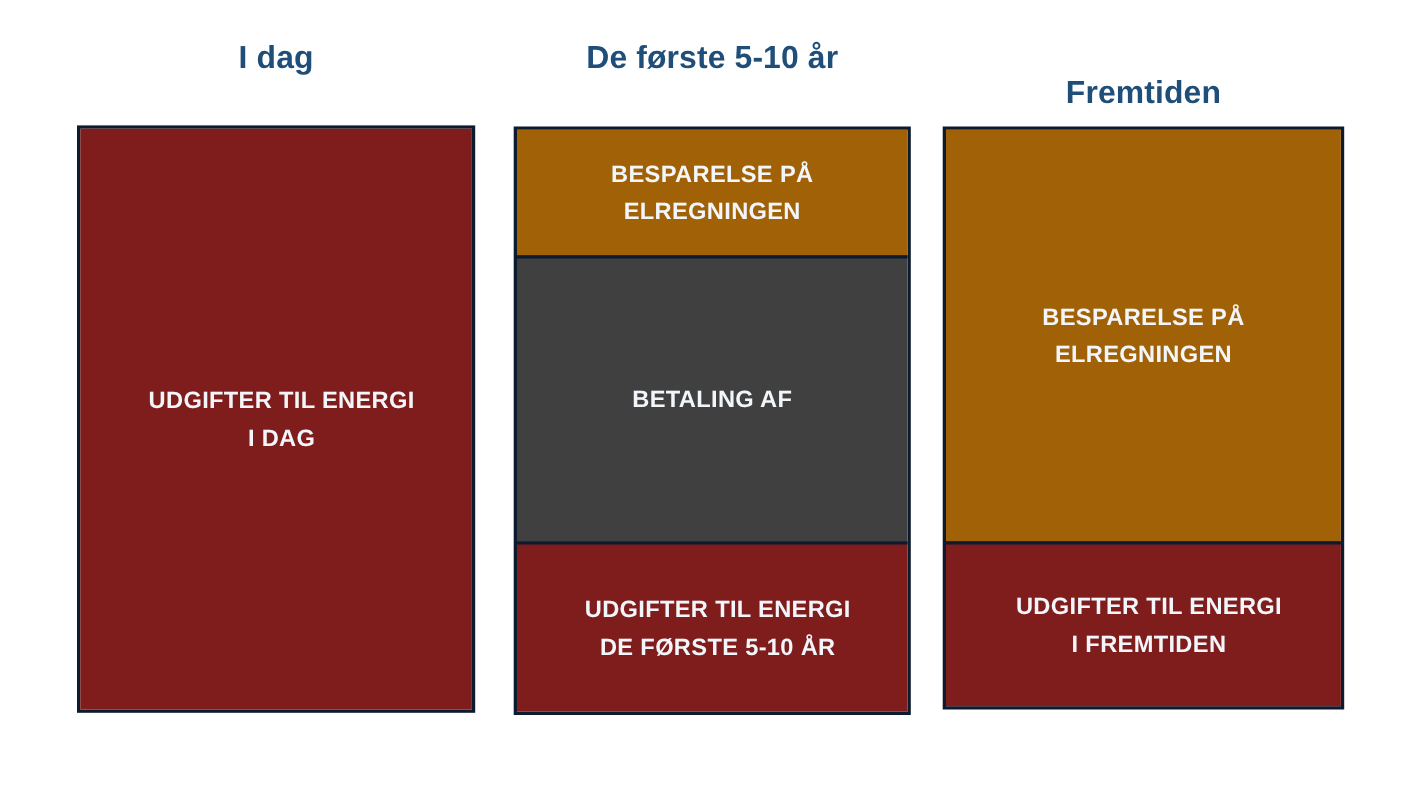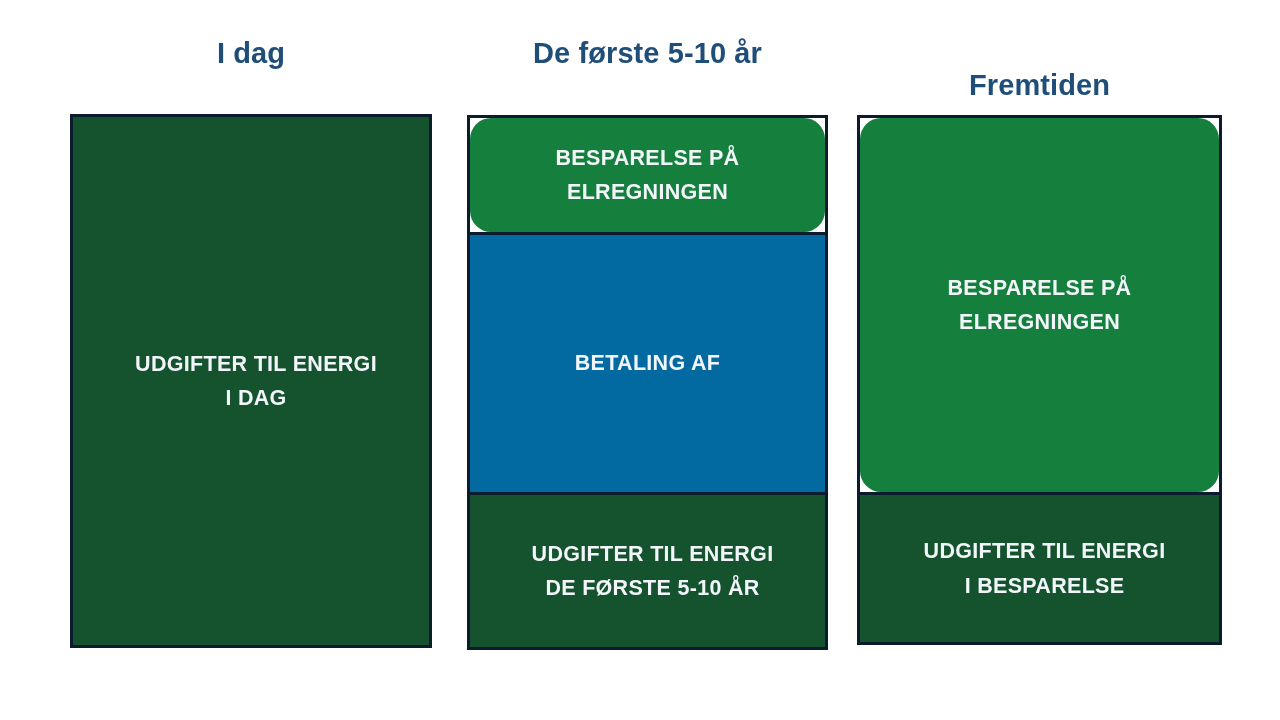--- a/index.html
+++ b/index.html
@@ -60,23 +60,23 @@
     color: #f2f6fa;
     font-weight: bold;
     font-size: 21.5px;
     line-height: 1.6;
     letter-spacing: 0.3px;
     padding: 0 10px;
     overflow: hidden;
   }
   .seg + .seg { border-top: 3px solid #0d1b2e; }
 
-  .seg.navy  { background: #14532d; padding-left: 20px; }
-  .seg.mid   { background: #0369a1; }
-  .seg.light { background: #15803d; border-radius: 21px; }
+  .seg.navy  { background: #7f1d1d; padding-left: 20px; }
+  .seg.mid   { background: #404040; }
+  .seg.light { background: #a16207; }
 
   .seg-text { display: block; }
 
   
   .b1 .s1 { flex: 0 0 100%; }
 
   
   .b2 .s1 { flex: 0 0 114px; }
   .b2 .s2 { flex: 0 0 260px; }
   .b2 .s3 { flex: 1 1 auto; }
@@ -126,18 +126,18 @@
   <div class="bar b3">
     <div class="seg light s1">
       <span>
         <span class="seg-text">BESPARELSE PÅ</span>
         <span class="seg-text">ELREGNINGEN</span>
       </span>
     </div>
     <div class="seg navy s2">
       <span>
         <span class="seg-text">UDGIFTER TIL ENERGI</span>
-        <span class="seg-text">I BESPARELSE</span>
+        <span class="seg-text">I FREMTIDEN</span>
       </span>
     </div>
   </div>
 
 </div>
 
 </body></html>

